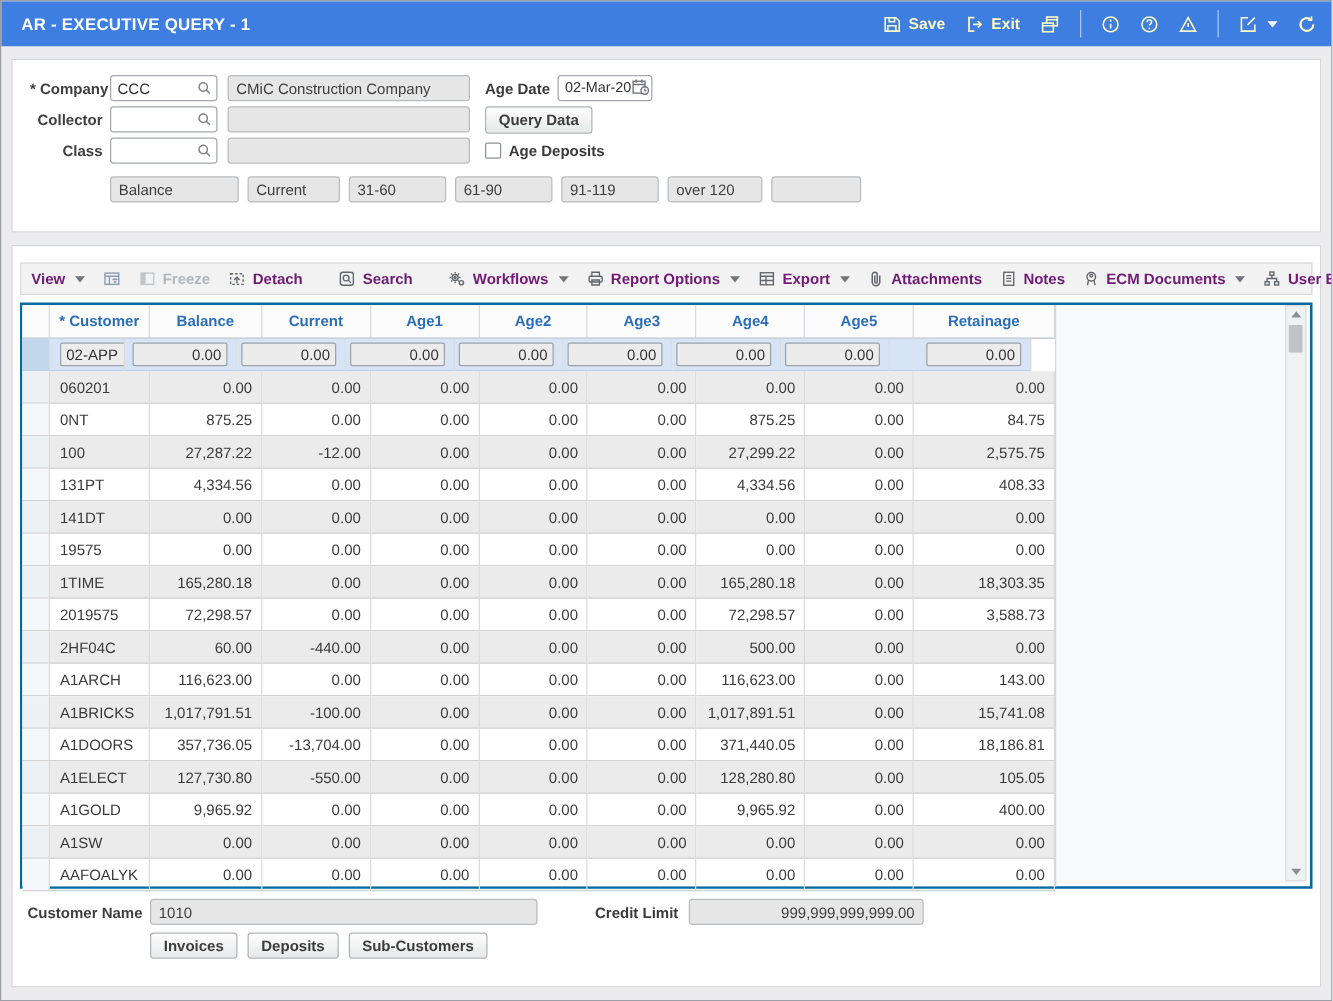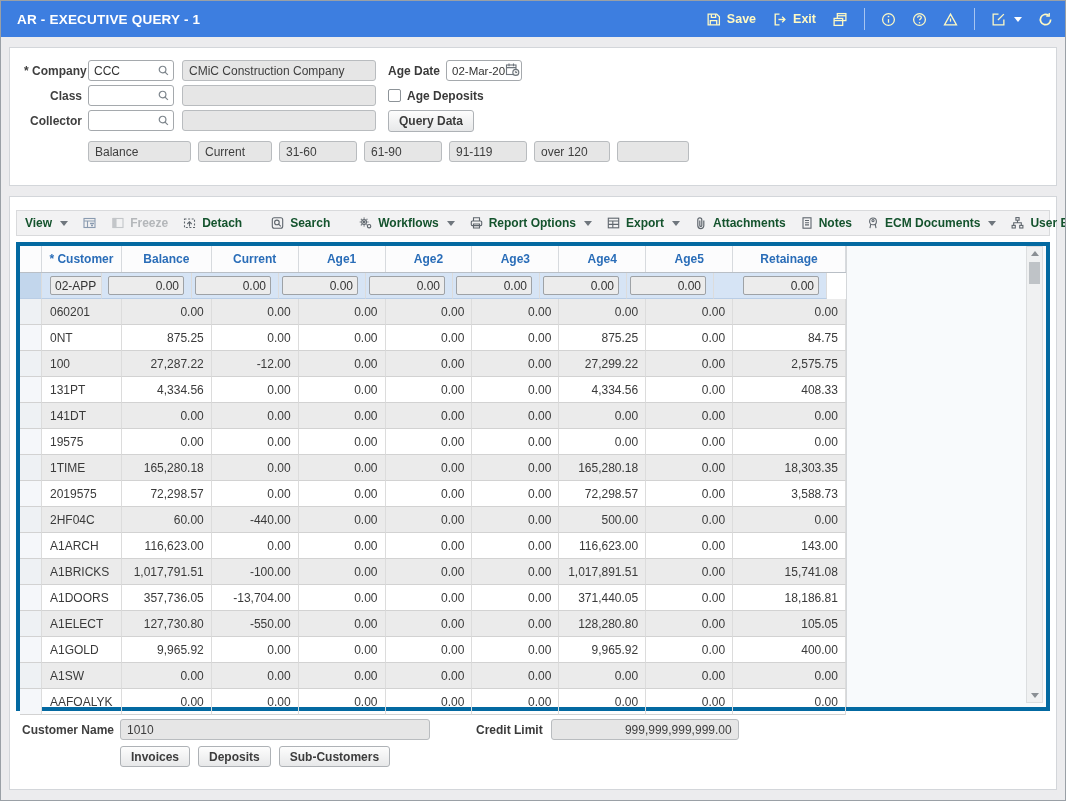--- a/index.html
+++ b/index.html
@@ -35,29 +35,29 @@
   .datewrap { position:relative; width:76px; }
   .datewrap input { width:76px; height:21px; border:1px solid #a5a9ad; border-radius:3px; padding:0 16px 0 5px; font:11.5px "Liberation Sans",sans-serif; background:#fff; color:#333; }
   .dateico { position:absolute; right:1px; top:2px; width:16px; height:17px; color:#6d747b; cursor:pointer; }
   .cb { width:13px; height:13px; border:1px solid #8d9398; border-radius:2px; background:#fff; margin-right:6px; cursor:pointer; }
   .btn { height:22px; background:linear-gradient(#fdfdfd,#e7e8e9); border:1px solid #aeb2b6; border-radius:3px; padding:0 10px; font:bold 12px "Liberation Sans",sans-serif; color:#3c3c3c; cursor:pointer; display:inline-flex; align-items:center; }
   .agingrow { display:flex; margin-left:70px; margin-top:10px; gap:7px; }
   .agingrow .ro { font-size:12px; }
 
   
   .gtoolbar { margin-top:5px; height:26px; background:#f2f2f3; border:1px solid #d9dadc; display:flex; align-items:center; padding:0 8px; gap:14px; }
-  .gtool { display:flex; align-items:center; gap:5px; font-weight:bold; color:#14532d; cursor:pointer; white-space:nowrap; }
+  .gtool { display:flex; align-items:center; gap:5px; font-weight:bold; color:#701a75; cursor:pointer; white-space:nowrap; }
   .gtool svg { display:block; color:#5f666d; }
   .gtool.dis { color:#b4b7ba; cursor:default; }
   .gtool.dis svg { color:#c3c6c9; }
   .caret-g { width:0; height:0; border-left:4px solid transparent; border-right:4px solid transparent; border-top:5px solid #6f767d; margin-left:3px; }
   .gsep { width:1px; height:18px; background:#d2d4d6; }
 
   
-  .grid { margin-top:6px; height:469px; border:4px solid #0369a1; display:flex; background:#f8fafc; }
+  .grid { margin-top:6px; height:469px; border:2px solid #0369a1; display:flex; background:#f8fafc; }
   .tablearea { width:827px; border-right:1px solid #d4d7da; background:#fff; }
   .trow { display:flex; height:26px; }
   .trow.head { height:27px; background:#fcfcfd; border-bottom:1px solid #b9bfc6; }
   .hcell { display:flex; align-items:center; justify-content:center; color:#2a6db8; font-weight:bold; border-right:1px solid #d7dade; cursor:pointer; }
   .hcell.selcol { cursor:default; }
   .cell { display:flex; align-items:center; border-right:1px solid #dcdcdc; border-bottom:1px solid #d2d2d2; overflow:hidden; }
   .cell.selc { background:#f5f7fa; }
   .cell.cust { padding-left:8px; justify-content:flex-start; }
   .cell.num { padding-right:7px; justify-content:flex-end; }
   .trow.gray .cell { background:#ebebeb; }
@@ -190,51 +190,51 @@
                 <rect x="1.5" y="3" width="9.5" height="9.5"></rect>
                 <path d="M1.5 5.6h9.5M4 1.6v2.6M8.5 1.6v2.6"></path>
                 <circle cx="10.8" cy="10.4" r="3" fill="#f4f4f4"></circle>
                 <path d="M10.8 9v1.5h1.3"></path>
               </svg></span>
         </span>
       </span>
     </div>
 
     <div class="fieldrow">
+      <span class="flabel">Collector</span>
+      <span class="lovwrap">
+        <input value="" style="">
+        <span class="lovbtn">
+            <svg width="13" height="13" viewBox="0 0 14 14" fill="none" stroke="currentColor" stroke-width="1.3">
+              <circle cx="6" cy="6" r="3.6"></circle>
+              <path d="M8.7 8.7l3 3"></path>
+            </svg>
+          </span>
+      </span>
+      <span class="ro desc"></span>
+      <span class="rzone">
+        <span class="btn">Query Data</span>
+      </span>
+    </div>
+
+    <div class="fieldrow">
       <span class="flabel">Class</span>
       <span class="lovwrap">
         <input value="" style="">
         <span class="lovbtn">
             <svg width="13" height="13" viewBox="0 0 14 14" fill="none" stroke="currentColor" stroke-width="1.3">
               <circle cx="6" cy="6" r="3.6"></circle>
               <path d="M8.7 8.7l3 3"></path>
             </svg>
           </span>
       </span>
       <span class="ro desc"></span>
       <span class="rzone">
         <span class="cb"></span>
         <span class="flabel2">Age Deposits</span>
-      </span>
-    </div>
-
-    <div class="fieldrow">
-      <span class="flabel">Collector</span>
-      <span class="lovwrap">
-        <input value="" style="">
-        <span class="lovbtn">
-            <svg width="13" height="13" viewBox="0 0 14 14" fill="none" stroke="currentColor" stroke-width="1.3">
-              <circle cx="6" cy="6" r="3.6"></circle>
-              <path d="M8.7 8.7l3 3"></path>
-            </svg>
-          </span>
-      </span>
-      <span class="ro desc"></span>
-      <span class="rzone">
-        <span class="btn">Query Data</span>
       </span>
     </div>
 
     <div class="agingrow">
         <span class="ro" style="width: 103px;">Balance</span>
         <span class="ro" style="width: 74px;">Current</span>
         <span class="ro" style="width: 78px;">31-60</span>
         <span class="ro" style="width: 78px;">61-90</span>
         <span class="ro" style="width: 78px;">91-119</span>
         <span class="ro" style="width: 76px;">over 120</span>

